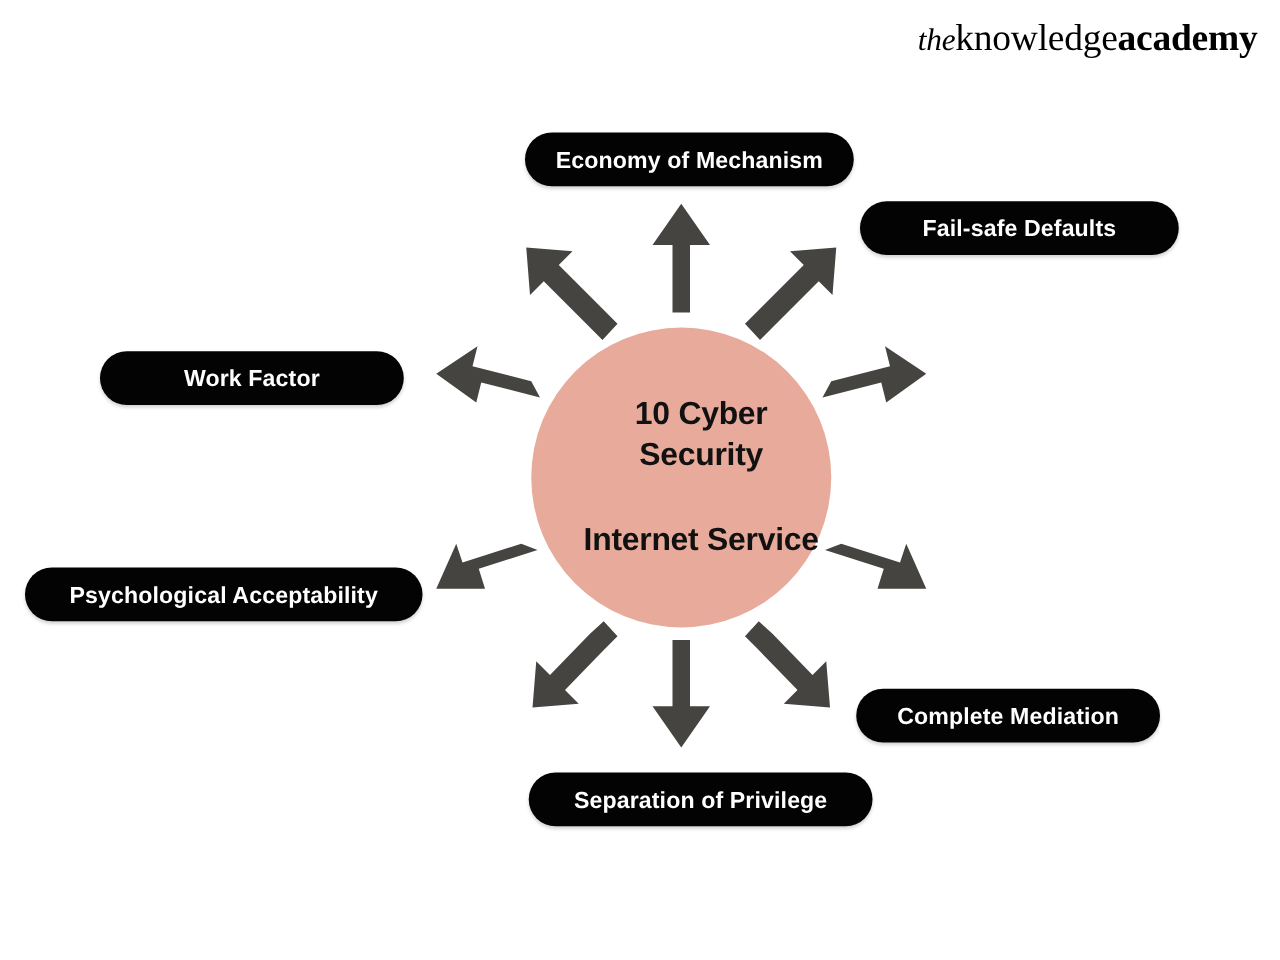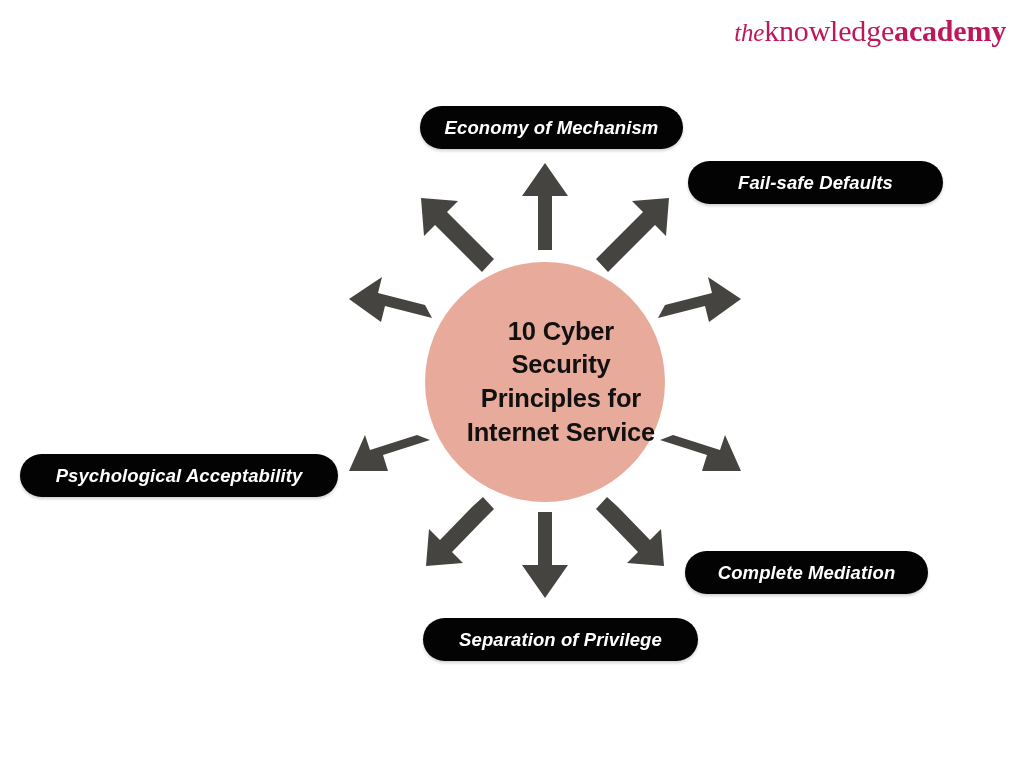--- a/index.html
+++ b/index.html
@@ -23,21 +23,21 @@
 
   
   #logo {
     position: absolute;
     right: 18px;
     top: 16px;
     white-space: nowrap;
     font-family: "Liberation Serif", serif;
     font-size: 30px;
     line-height: 1;
-    color: #be185d;
+    color: #000000;
     letter-spacing: -0.2px;
   }
   #logo .lg-the {
     font-style: italic;
     font-size: 25px;
   }
   #logo .lg-knowledge {
     font-weight: 400;
   }
   #logo .lg-academy {
@@ -85,21 +85,20 @@
     border-radius: 999px;
     display: flex;
     align-items: center;
     justify-content: center;
     font-size: 18.5px;
     font-weight: bold;
     letter-spacing: 0.1px;
     white-space: nowrap;
     box-sizing: border-box;
     box-shadow: 0 2px 3px rgba(0,0,0,0.18);
-    font-style: italic;
   }
 
   .p-economy   { left: 420px; top: 106px; width: 263px; height: 43px; }
   .p-failsafe  { left: 688px; top: 161px; width: 255px; height: 43px; }
   .p-compromise{ left: 115px; top: 172px; width: 300px; height: 43px; }
   .p-leastpriv { left: 758px; top: 276px; width: 245px; height: 43px; }
   .p-workfactor{ left:  80px; top: 281px; width: 243px; height: 43px; }
   .p-opendesign{ left: 760px; top: 458px; width: 218px; height: 43px; }
   .p-psych     { left:  20px; top: 454px; width: 318px; height: 43px; }
   .p-complete  { left: 685px; top: 551px; width: 243px; height: 43px; }
@@ -157,24 +156,25 @@
       <g>
         <polygon points="482,272 472,262 435,225 424,236 421,198 458,201 447,212 484,249 494,259"></polygon>
       </g>
     </g>
   </svg>
 
   <div id="center-circle">
     <div class="center-text">
       <span>10 Cyber</span><br>
       <span>Security</span><br>
-      <span>Principles for</span><br>
+      <br>
       <span>Internet Service</span><br>
     </div>
   </div>
 
   <div class="pill p-economy">Economy of Mechanism</div>
   <div class="pill p-failsafe">Fail-safe Defaults</div>
   <div class="pill p-separation">Separation of Privilege</div>
   <div class="pill p-complete">Complete Mediation</div>
   <div class="pill p-psych">Psychological Acceptability</div>
+  <div class="pill p-workfactor">Work Factor</div>
 
 </div>
 
 </body></html>

